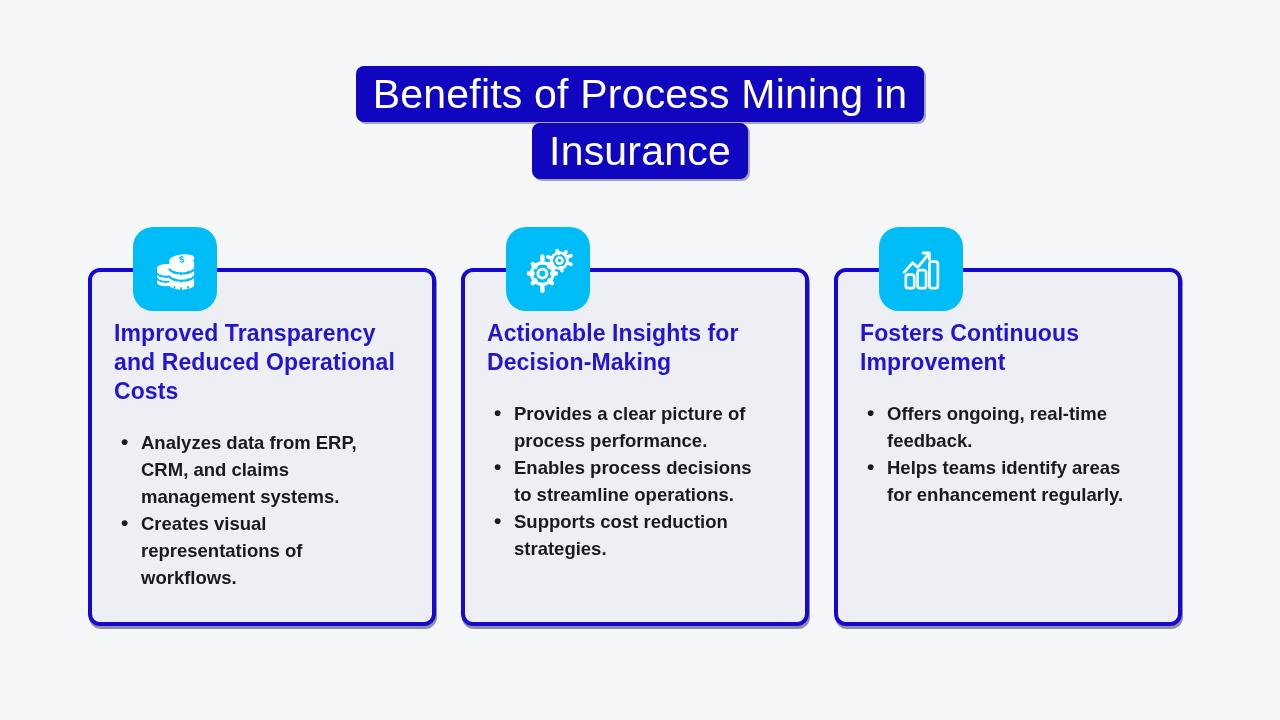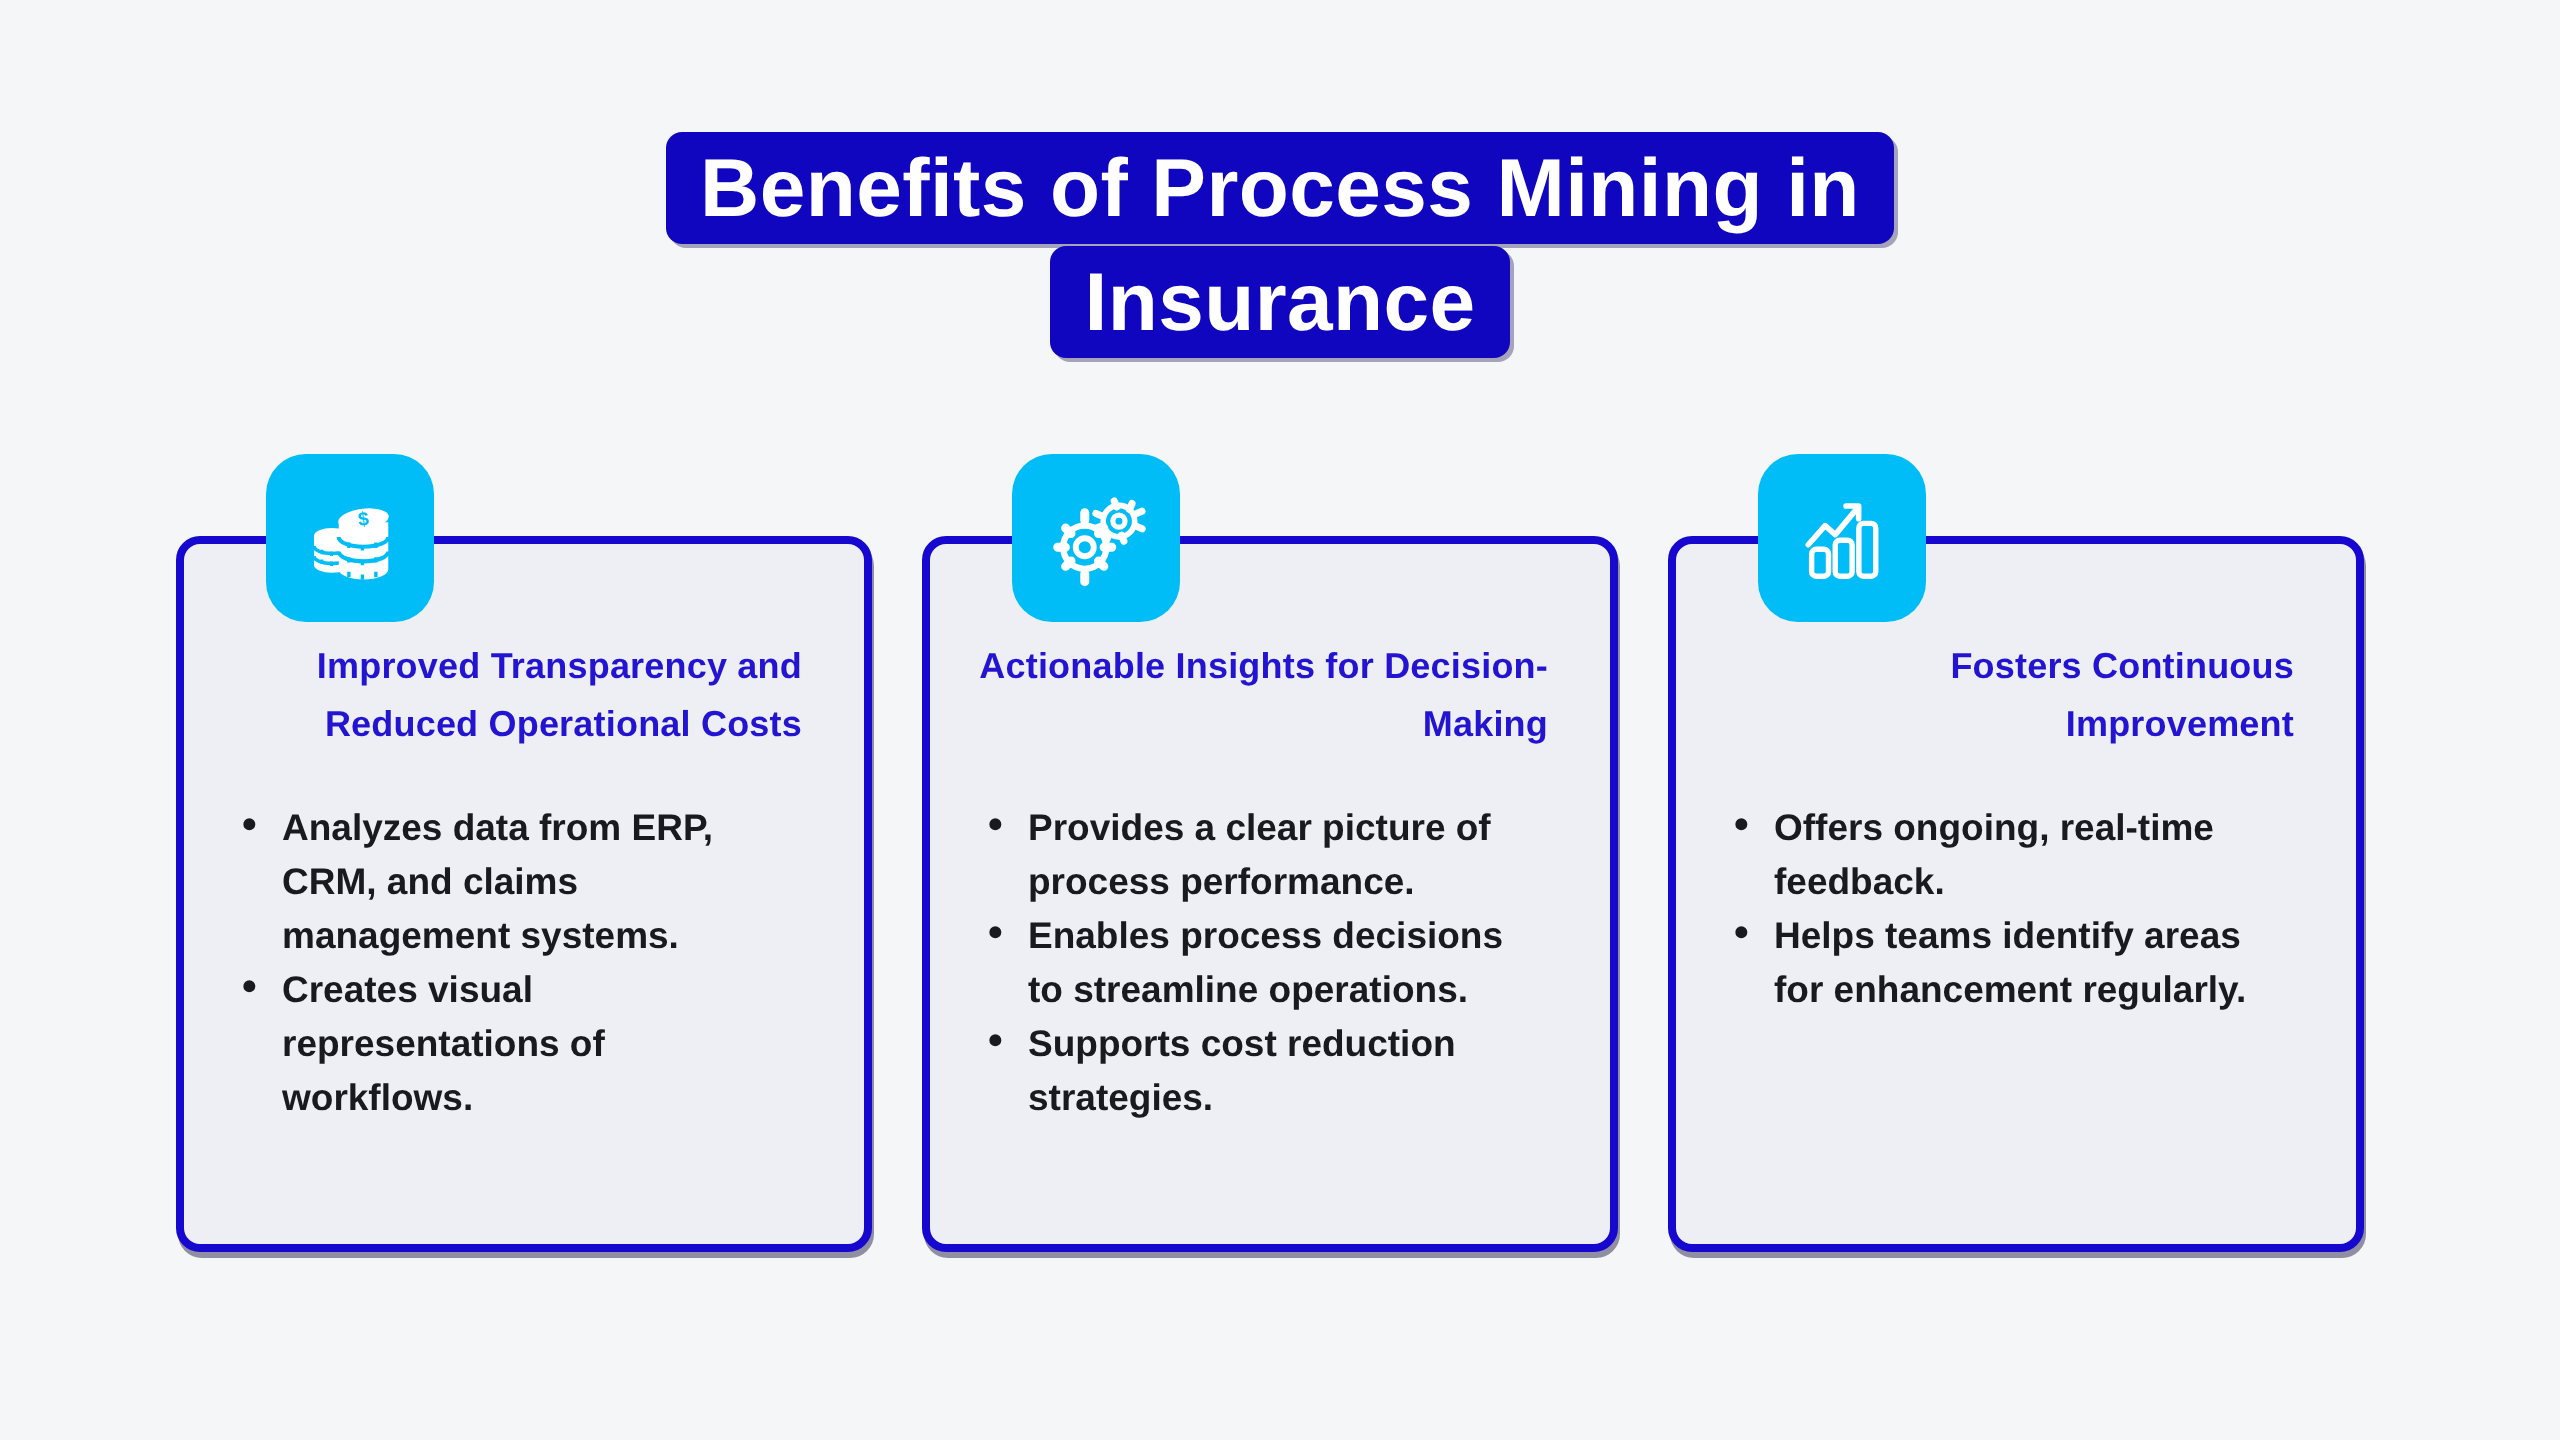--- a/index.html
+++ b/index.html
@@ -22,21 +22,21 @@
     position:absolute;top:66px;left:0;width:100%;text-align:center;
   }
   .title-inner{
     display:inline-block;max-width:620px;margin:0;
     filter:drop-shadow(2px 2px 0 rgba(18,10,70,.35));
   }
   .title-chip{
     display:inline;
     background:var(--accent-blue);
     color:#ffffff;
-    font-size:41px;font-weight:700;line-height:57px;
+    font-size:41px;font-weight:400;line-height:57px;
     padding:5px 17px;
     border-radius:8px;
     -webkit-box-decoration-break:clone;box-decoration-break:clone;
     letter-spacing:.2px;
   }
   .cards{
     position:absolute;top:227px;left:88px;
     display:flex;gap:25px;
   }
   .card-wrap{position:relative;width:348px;}
@@ -47,22 +47,22 @@
   }
   .card{
     margin-top:41px;height:358px;
     background:var(--card-bg);
     border:4px solid var(--card-border);
     border-radius:12px;
     box-shadow:1px 3px 0 rgba(20,15,60,.45);
     padding:47px 31px 0 22px;
   }
   .card h2{
-    margin:0;font-size:18px;line-height:29px;font-weight:700;
-    color:var(--heading-blue);letter-spacing:.1px;text-align:right;
+    margin:0;font-size:23px;line-height:29px;font-weight:700;
+    color:var(--heading-blue);letter-spacing:.1px;
   }
   .card ul{
     margin:23px 0 0;padding:0 0 0 6px;list-style:none;
   }
   .card li{
     position:relative;padding-left:21px;
     font-size:18.5px;line-height:27px;color:var(--body-text);font-weight:bold;
   }
   .card li::before{
     content:"\2022";

